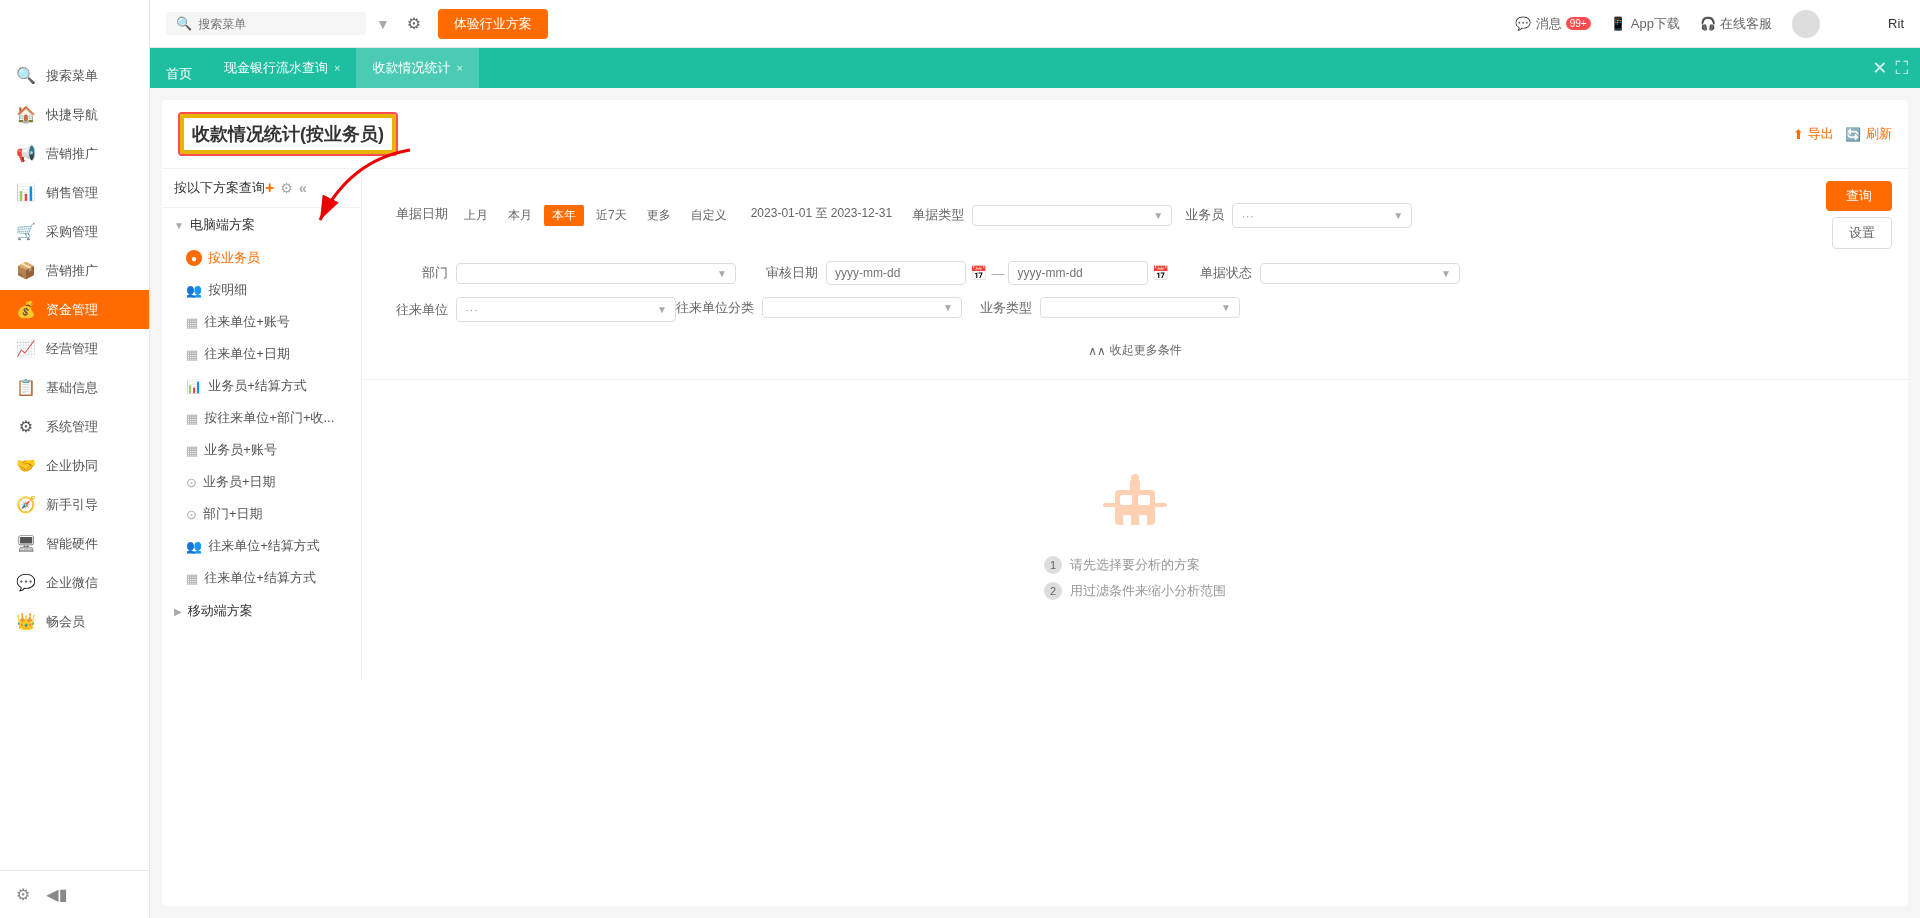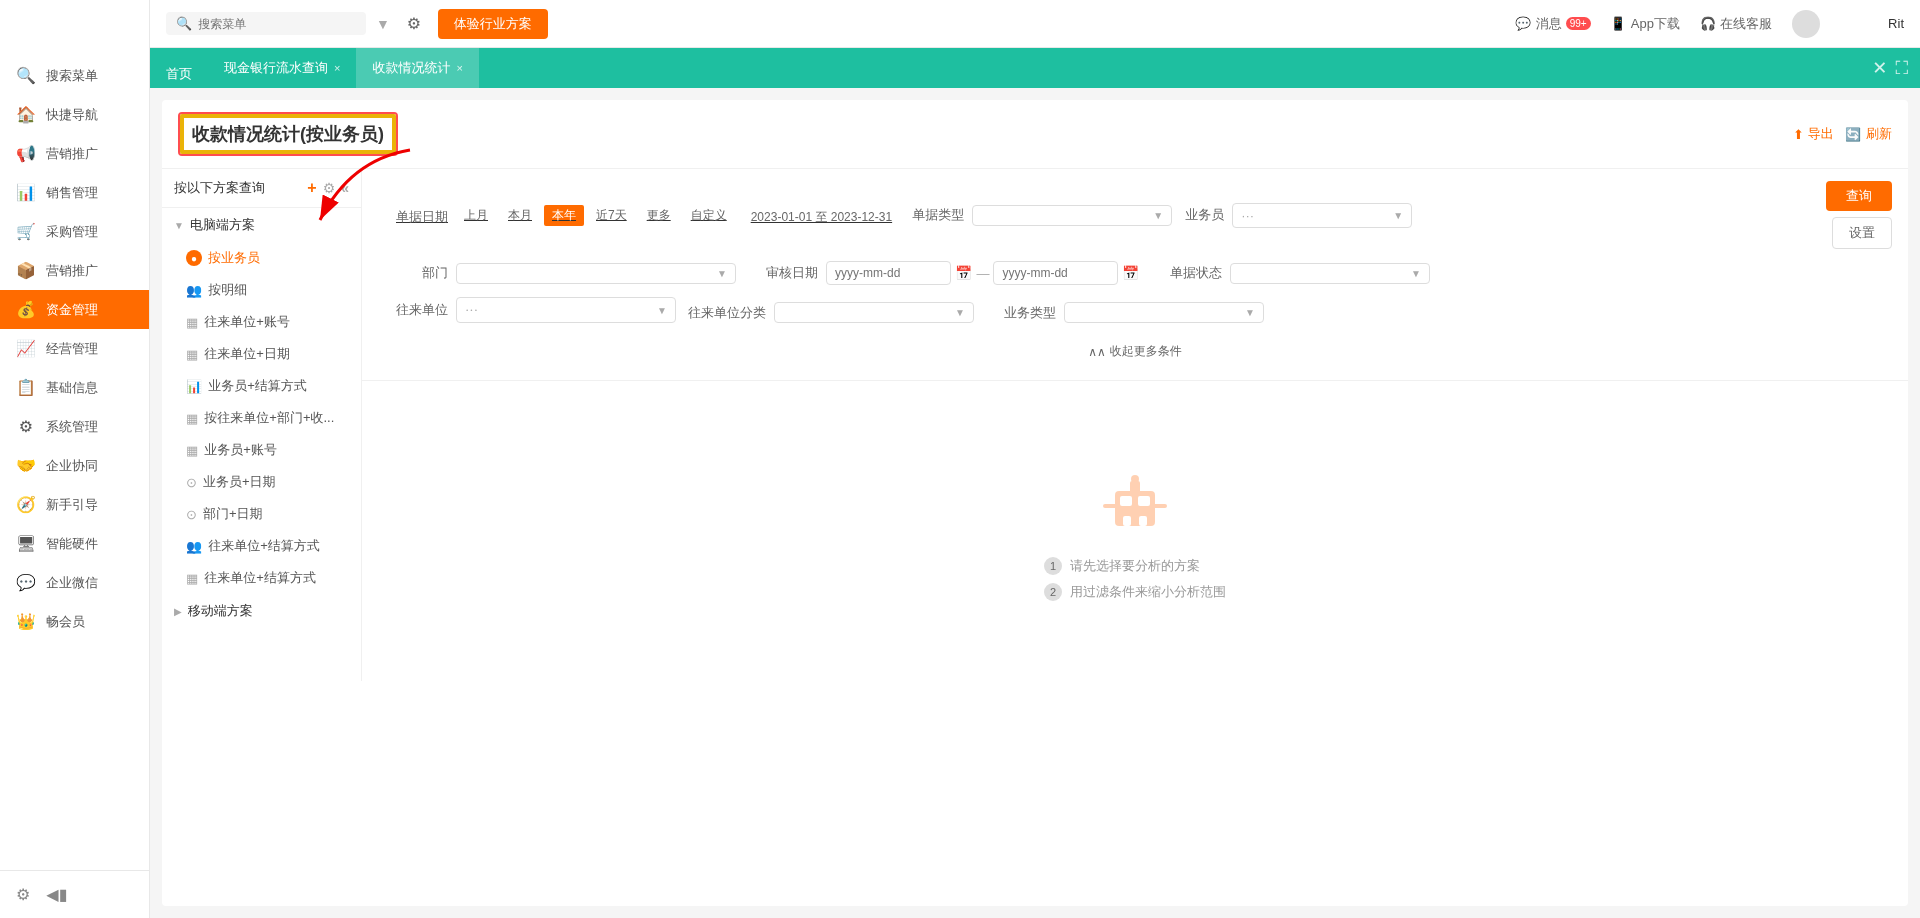--- a/index.html
+++ b/index.html
@@ -174,24 +174,23 @@
       cursor: pointer; color: #ff6b00; font-size: 13px;
     }
 
     
     .filter-area {
       padding: 12px 16px;
       border-bottom: 1px solid #f0f0f0;
     }
     .filter-row {
       display: flex;
-      align-items: flex-end;
+      align-items: flex-start;
       gap: 16px;
       margin-bottom: 12px;
-      text-decoration: underline;
     }
     .filter-label {
       min-width: 70px;
       color: #666;
       font-size: 13px;
       text-align: right;
     }
     .date-tabs {
       display: flex; gap: 4px;
     }
@@ -225,21 +224,21 @@
       background: white;
     }
     .select-box .arrow { margin-left: auto; color: #aaa; font-size: 10px; }
     .date-input-group {
       display: flex; align-items: center; gap: 4px;
     }
     .date-input {
       border: 1px solid #ddd;
       border-radius: 4px;
       padding: 4px 8px;
-      width: 125px;
+      width: 140px;
       font-size: 12px;
       color: #bbb;
       outline: none;
       background: white;
     }
     .cal-icon { color: #aaa; font-size: 14px; }
     .dash { color: #aaa; }
     .query-btn {
       background: #ff6b00;
       color: white;
@@ -271,21 +270,20 @@
     }
     .scheme-panel {
       width: 200px;
       border-right: 1px solid #f0f0f0;
       padding: 0;
       flex-shrink: 0;
     }
     .scheme-panel-header {
       display: flex;
       align-items: center;
-      justify-content: space-between;
       padding: 10px 12px;
       font-size: 13px;
       color: #333;
       border-bottom: 1px solid #f0f0f0;
     }
     .scheme-panel-icons {
       display: flex; gap: 6px; align-items: center;
     }
     .scheme-panel-icons span { cursor: pointer; color: #aaa; font-size: 14px; }
     .scheme-group {
@@ -646,21 +644,21 @@
             </div>
 
             <div style="display:flex; align-items:center; gap:8px;">
               <span class="filter-label">单据状态</span>
               <div class="select-box" style="width:200px;">
                 <span class="arrow">▼</span>
               </div>
             </div>
           </div>
 
-          <div style="display:flex; align-items:flex-end; gap:12px;font-family:Liberation Serif, serif;">
+          <div style="display:flex; align-items:flex-start; ">
             <div style="display:flex; align-items:center; gap:8px;">
               <span class="filter-label">往来单位</span>
               <div class="select-box" style="width:220px;">
                 <span style="color:#aaa; font-size:13px;">···</span>
                 <span class="arrow">▼</span>
               </div>
             </div>
 
             <div style="display:flex; align-items:center; gap:8px;">
               <span class="filter-label">往来单位分类</span>

